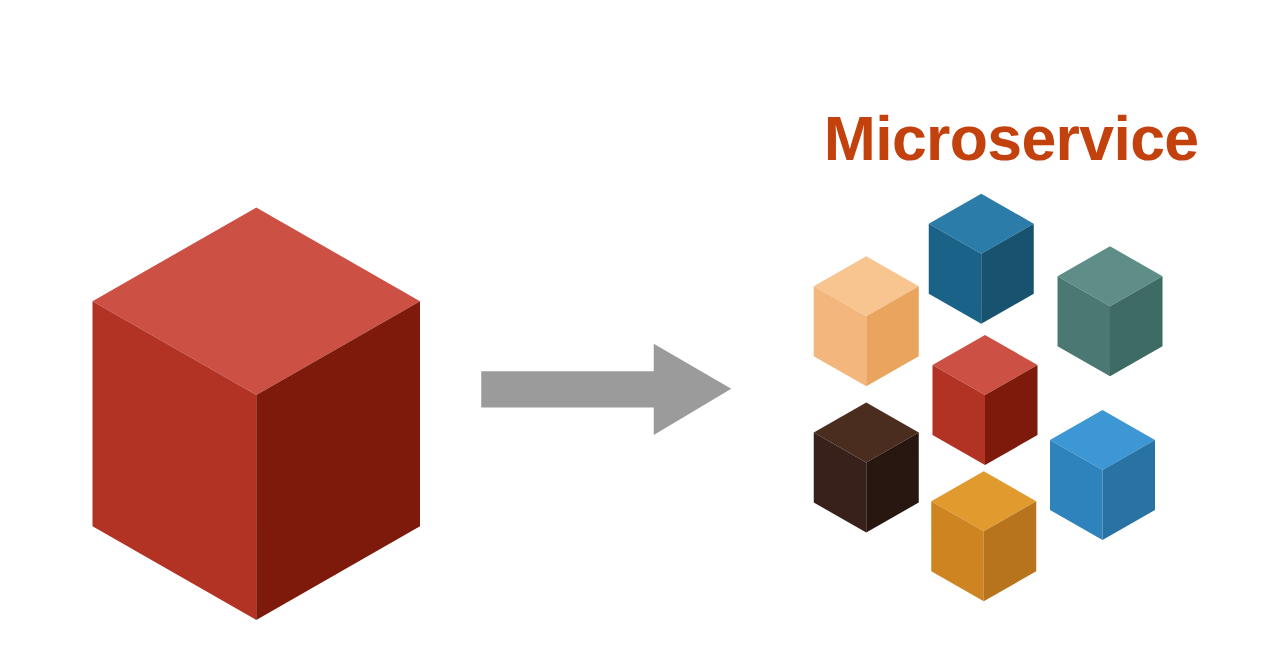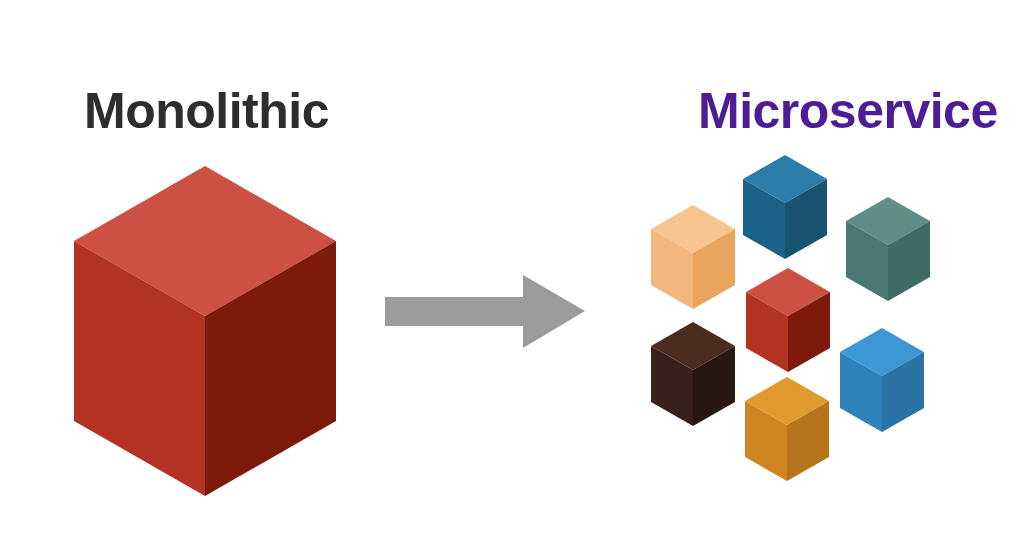--- a/index.html
+++ b/index.html
@@ -26,38 +26,37 @@
     white-space: nowrap;
     line-height: 1;
     user-select: none;
   }
   #label-monolithic {
     left: 84px;
     top: 86px;
     color: #2d2d2d;
   }
   #label-microservice {
-    left: 698px;
+    left: 659px;
     top: 86px;
-    color: #4c1d95;
+    color: #c2410c;
   }
   .svg-layer {
     position: absolute;
     left: 0;
     top: 0;
     width: 1024px;
     height: 534px;
   }
 </style>
 </head>
 <body>
 
 <div id="diagram-root">
 
-  <div class="label" id="label-monolithic">Monolithic</div>
 
   <div class="label" id="label-microservice">Microservice</div>
 
   <svg class="svg-layer" id="shapes-layer" viewBox="0 0 1024 534" xmlns="http://www.w3.org/2000/svg">
     <g id="monolith-group">
         <g>
           <polygon points="205,166 336,241 205,316 74,241" fill="#CC5043"></polygon>
           <polygon points="74,241 205,316 205,496 74,421" fill="#B23324"></polygon>
           <polygon points="205,316 336,241 336,421 205,496" fill="#7D1A0C"></polygon>
         </g>

